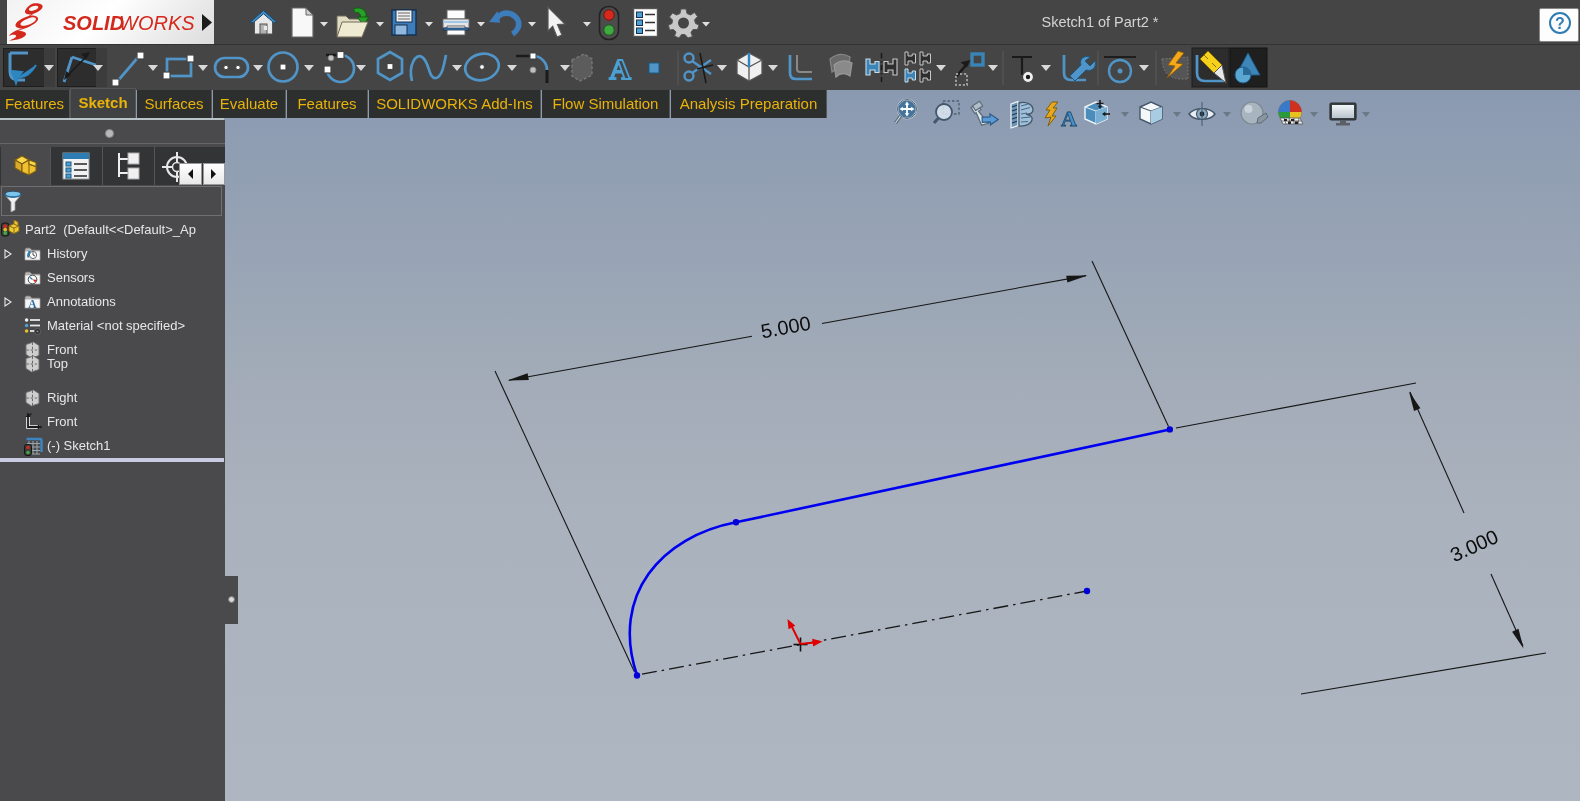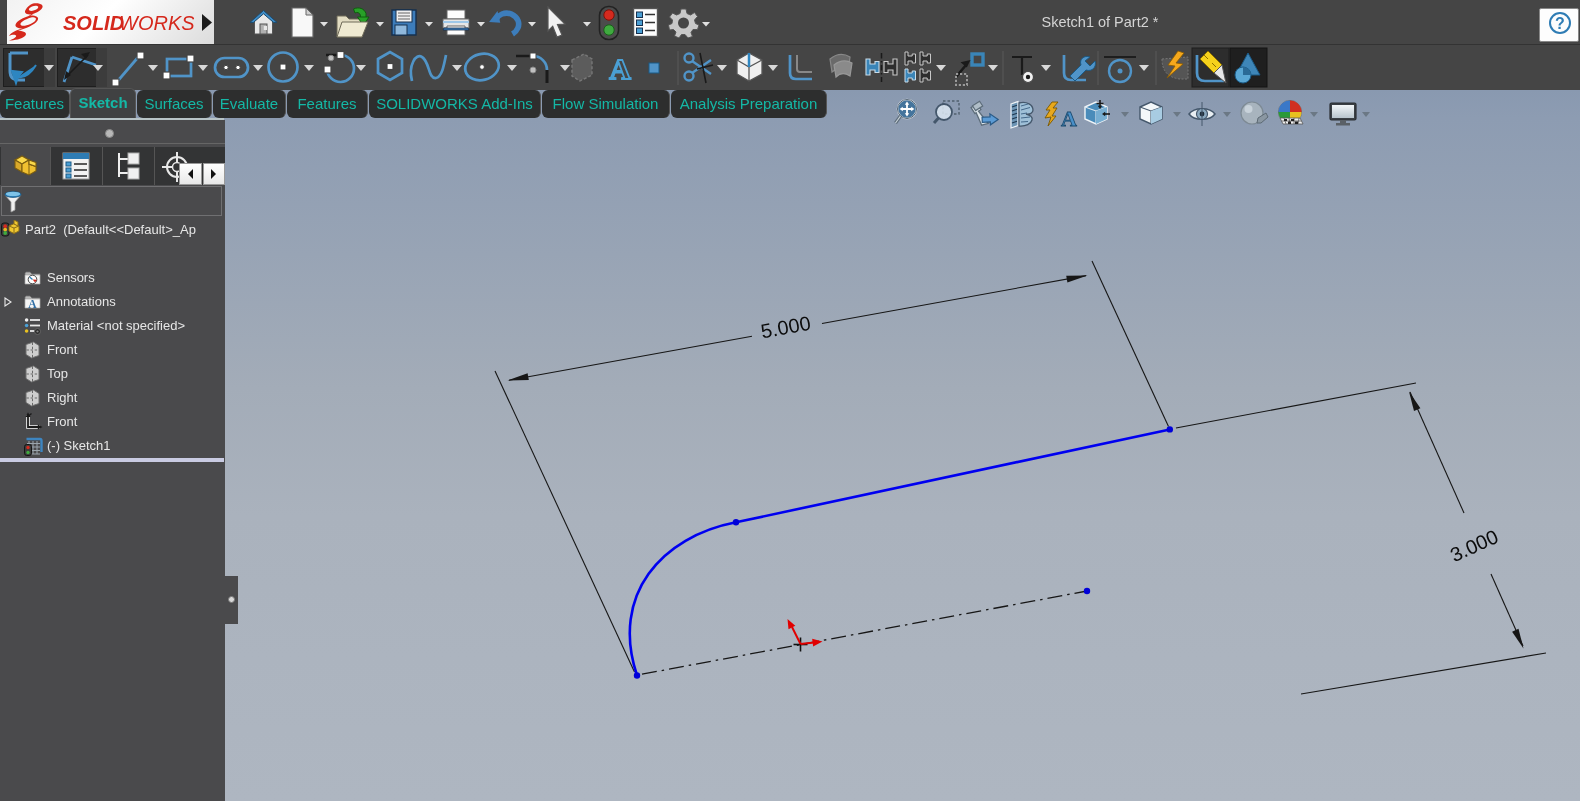--- a/index.html
+++ b/index.html
@@ -14,21 +14,21 @@
 
 #titlebar { left:0; top:0; width:1580px; height:45px; background:#454545; border-bottom:1px solid #333; }
 #logo { left:7px; top:0; width:207px; height:44px; background:linear-gradient(135deg,#f2f2f2 0%,#ffffff 45%,#dcdcdc 100%); }
 #title-text { left:650px; top:0; width:900px; text-align:center; line-height:45px; color:#d4d4d4; font-size:14.5px; }
 #helpbtn { left:1539px; top:8px; width:40px; height:34px; background:#fdfdfd; border:1px solid #888; border-radius:2px; }
 
 
 #toolbar2 { left:0; top:45px; width:1580px; height:45px; background:#454545; }
 
 
-.tab { position:absolute; top:90px; height:28px; background:#2d2e2e; border-right:1px solid #555; color:#14b8a6; font-size:15px; text-align:center; line-height:28px;border-radius:6px; }
+.tab { position:absolute; top:90px; height:28px; background:#2d2e2e; border-right:1px solid #555; color:#eab308; font-size:15px; text-align:center; line-height:28px; }
 .tab.active { top:88px; height:40px; background:#404142; font-weight:bold; border:1px solid #555; border-bottom:none; }
 #tabline { left:0; top:118px; width:224px; height:2px; background:#b7c3c6; }
 
 
 #lpanel { left:0; top:120px; width:225px; height:681px; background:#4a4a4c; }
 .treerow { position:absolute; left:0; width:225px; height:24px; color:#e6e6e6; font-size:13px; line-height:24px; white-space:nowrap; }
 .treerow span.lbl { position:absolute; left:47px; top:0; }
 #collapse-tab { left:225px; top:576px; width:13px; height:48px; background:#4a4a4c; }
 </style>
 </head>
@@ -408,20 +408,33 @@
         <circle cx="4.2" cy="9.6" r="1.9" fill="#e8b422"></circle>
         <circle cx="4.2" cy="13" r="1.9" fill="#3faa3f"></circle>
         <g transform="translate(5,-1)">
           <path d="M3 7 L8 4.7 L13 7 L13 12 L8 14.5 L3 12 Z" fill="#f0c830" stroke="#8a6d1a"></path>
           <path d="M3 7 L8 9 L13 7 M8 9 L8 14.5" fill="none" stroke="#8a6d1a"></path>
           <path d="M8 1 L12 3 L12 7 L8 5 Z" fill="#f0c830" stroke="#8a6d1a"></path>
         </g>
       </svg>
       <span class="lbl" style="left:25px">Part2&nbsp; (Default&lt;&lt;Default&gt;_Ap</span>
     </div>
+    <div class="treerow" style="top:122px">
+      <svg class="abs" style="left:4px;top:7px" width="8" height="10" viewBox="0 0 8 10">
+          <path d="M1 1 L7 5 L1 9 Z" fill="none" stroke="#e8e8e8" stroke-width="1.1"></path>
+        </svg>
+      <svg class="abs" style="left:24px;top:3px" width="17" height="18" viewBox="0 0 17 18">
+        <use href="#ic-folder"></use>
+        <circle cx="9" cy="10" r="3.6" fill="#fff" stroke="#555" stroke-width="0.9"></circle>
+        <path d="M9 7.4 L9 10 L11 11" fill="none" stroke="#333" stroke-width="0.9"></path>
+        <path d="M4.5 12.5 A4.5 4.5 0 0 1 6 7" fill="none" stroke="#2e7cb4" stroke-width="1.8"></path>
+        <path d="M6.8 5.6 L3.8 6.4 L5.9 8.6 Z" fill="#2e7cb4"></path>
+      </svg>
+      <span class="lbl">History</span>
+    </div>
     <div class="treerow" style="top:146px">
       <svg class="abs" style="left:24px;top:3px" width="17" height="18" viewBox="0 0 17 18">
         <use href="#ic-folder"></use>
         <circle cx="8.5" cy="10.5" r="4.3" fill="#fff" stroke="#333" stroke-width="0.9"></circle>
         <path d="M8.5 10.5 L5.6 8" fill="none" stroke="#2e7cb4" stroke-width="1.2"></path>
         <path d="M8.5 10.5 L11 13.2 A4.3 4.3 0 0 0 12.8 10.8 Z" fill="#d42a1e"></path>
       </svg>
       <span class="lbl">Sensors</span>
     </div>
     <div class="treerow" style="top:170px">
@@ -446,21 +459,21 @@
         <circle cx="13.5" cy="14.5" r="1.1" fill="#888"></circle>
       </svg>
       <span class="lbl">Material &lt;not specified&gt;</span>
     </div>
     <div class="treerow" style="top:218px">
       <svg class="abs" style="left:24px;top:3px" width="17" height="18" viewBox="0 0 17 18">
           <use href="#ic-plane"></use>
         </svg>
       <span class="lbl">Front</span>
     </div>
-    <div class="treerow" style="top:242px">
+    <div class="treerow" style="top:232px">
       <svg class="abs" style="left:24px;top:3px" width="17" height="18" viewBox="0 0 17 18">
           <use href="#ic-plane"></use>
         </svg>
       <span class="lbl">Top</span>
     </div>
     <div class="treerow" style="top:266px">
       <svg class="abs" style="left:24px;top:3px" width="17" height="18" viewBox="0 0 17 18">
           <use href="#ic-plane"></use>
         </svg>
       <span class="lbl">Right</span>

